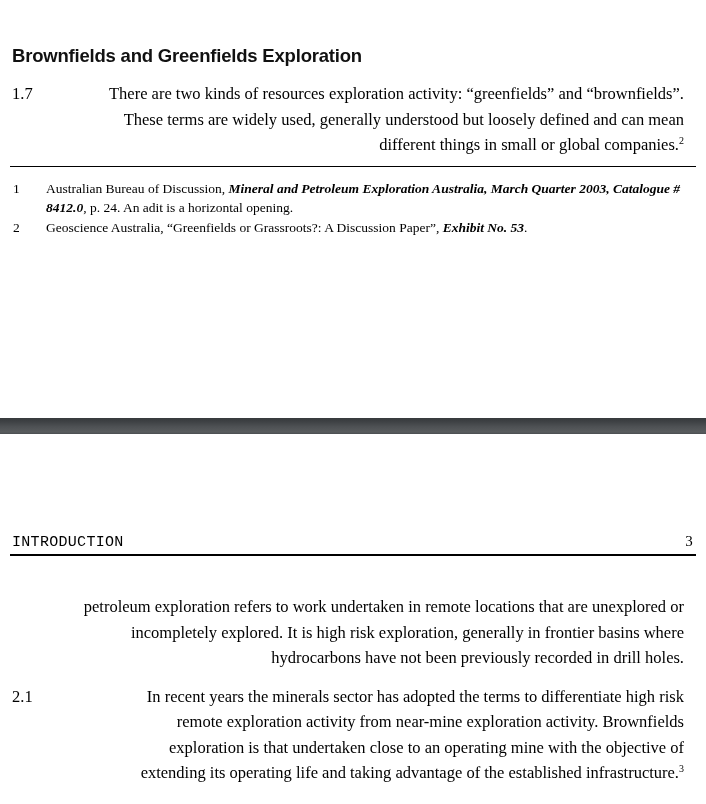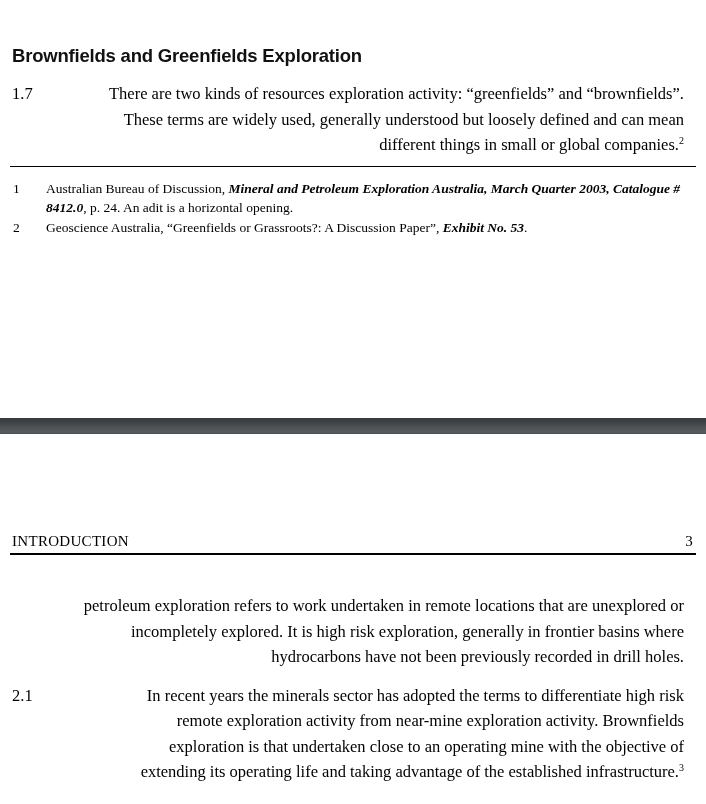--- a/index.html
+++ b/index.html
@@ -125,21 +125,21 @@
 
   .running-head {
     display: flex;
     align-items: baseline;
     justify-content: space-between;
     font-size: 15px;
     letter-spacing: 0.3px;
     padding: 0 1px 3px 2px;
     border-bottom: 2.2px solid #000000;
   }
-  .running-head-title { white-space: nowrap; }
+  .running-head-title { white-space: nowrap; font-family: Liberation Mono, monospace; }
   .running-head-page { white-space: nowrap; padding-right: 2px; }
 
   #page-two .body-block { margin-top: 38px; }
   #page-two .para { }
 </style>
 </head>
 <body>
 
 <div class="page" id="page-one">
 

